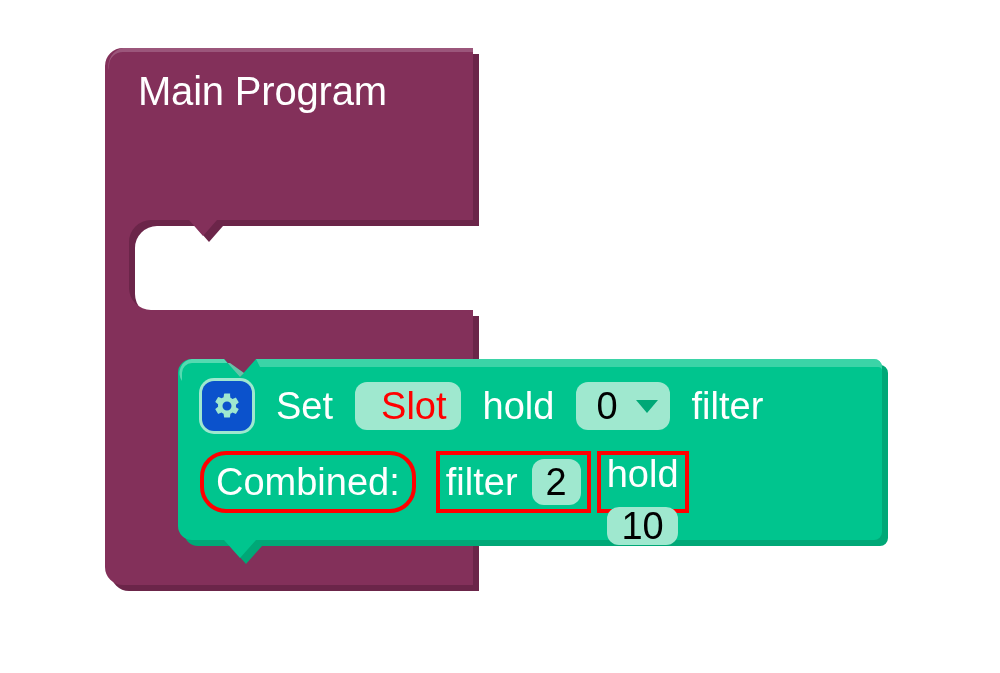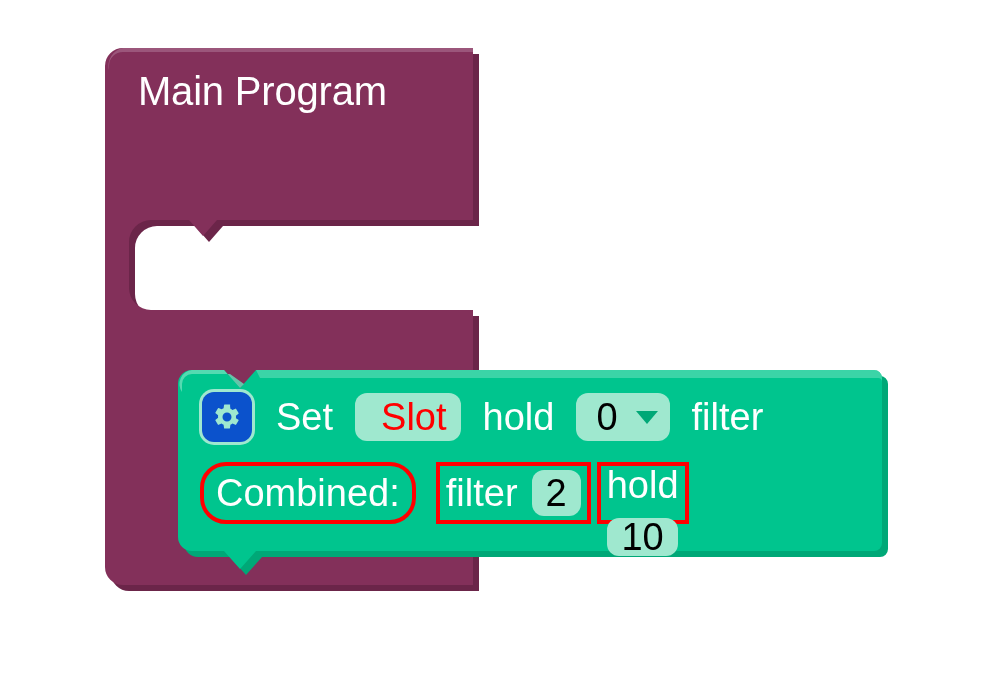--- a/index.html
+++ b/index.html
@@ -48,21 +48,21 @@
     line-height: 1;
   }
   #label-main-program { left: 138px; top: 71px; }
   #label-initialization { left: 138px; top: 158px; }
   #label-main-loop { left: 138px; top: 318px; }
 
   
   .set-block {
     position: absolute;
     left: 178px;
-    top: 370px;
+    top: 359px;
     width: 710px;
     height: 187px;
     text-decoration: underline;
   }
   .set-svg {
     position: absolute;
     left: 0; top: 0;
     width: 710px;
     height: 187px;
     overflow: visible;

